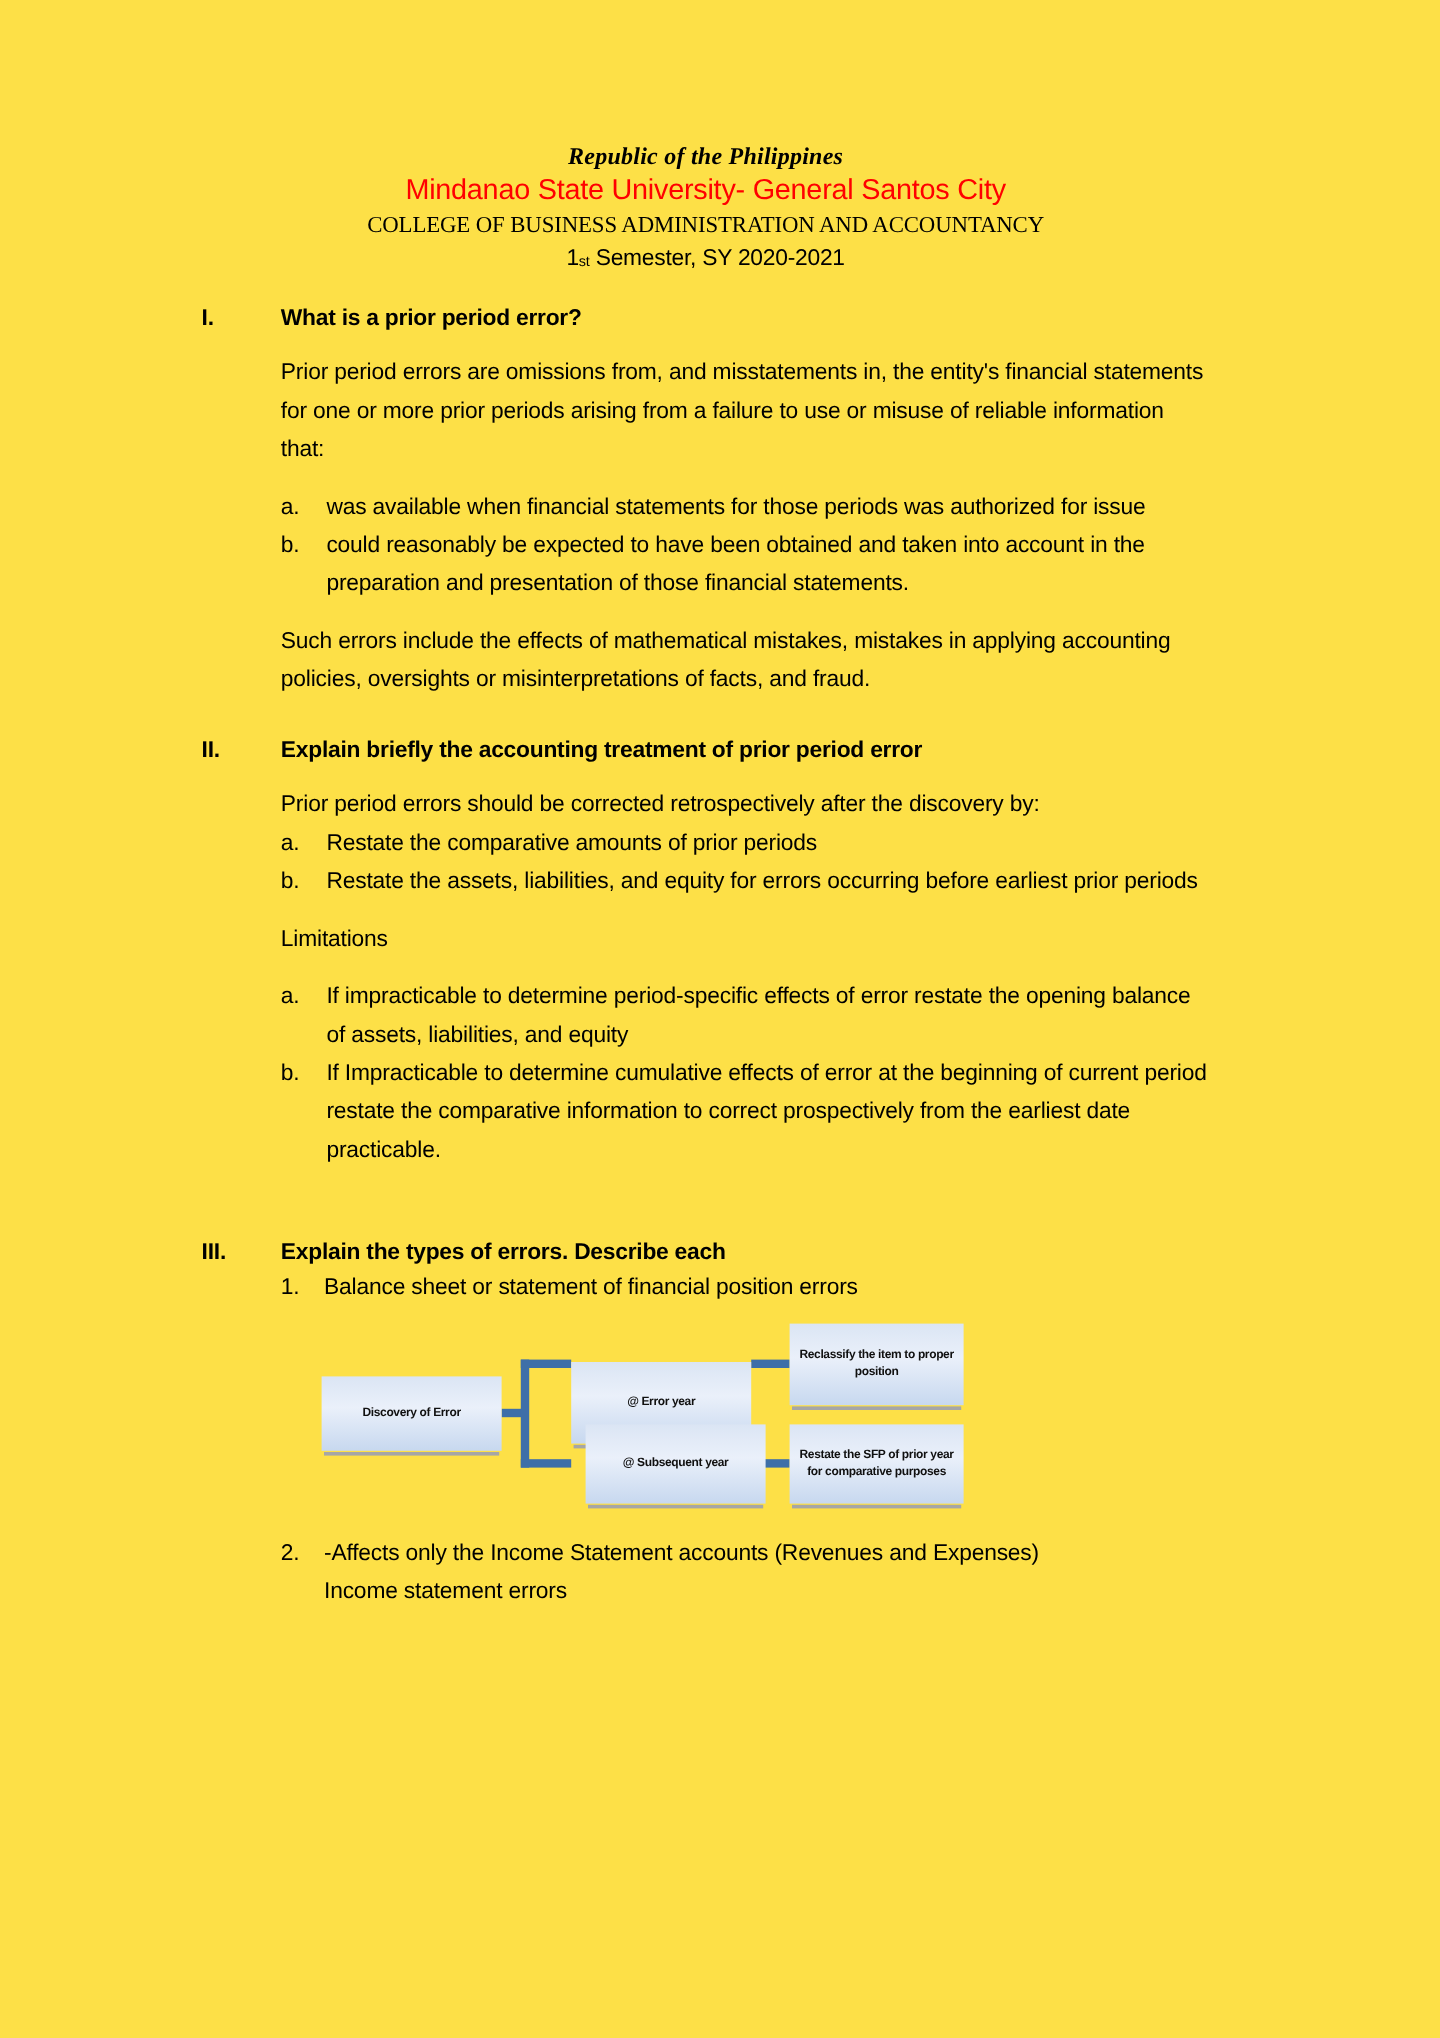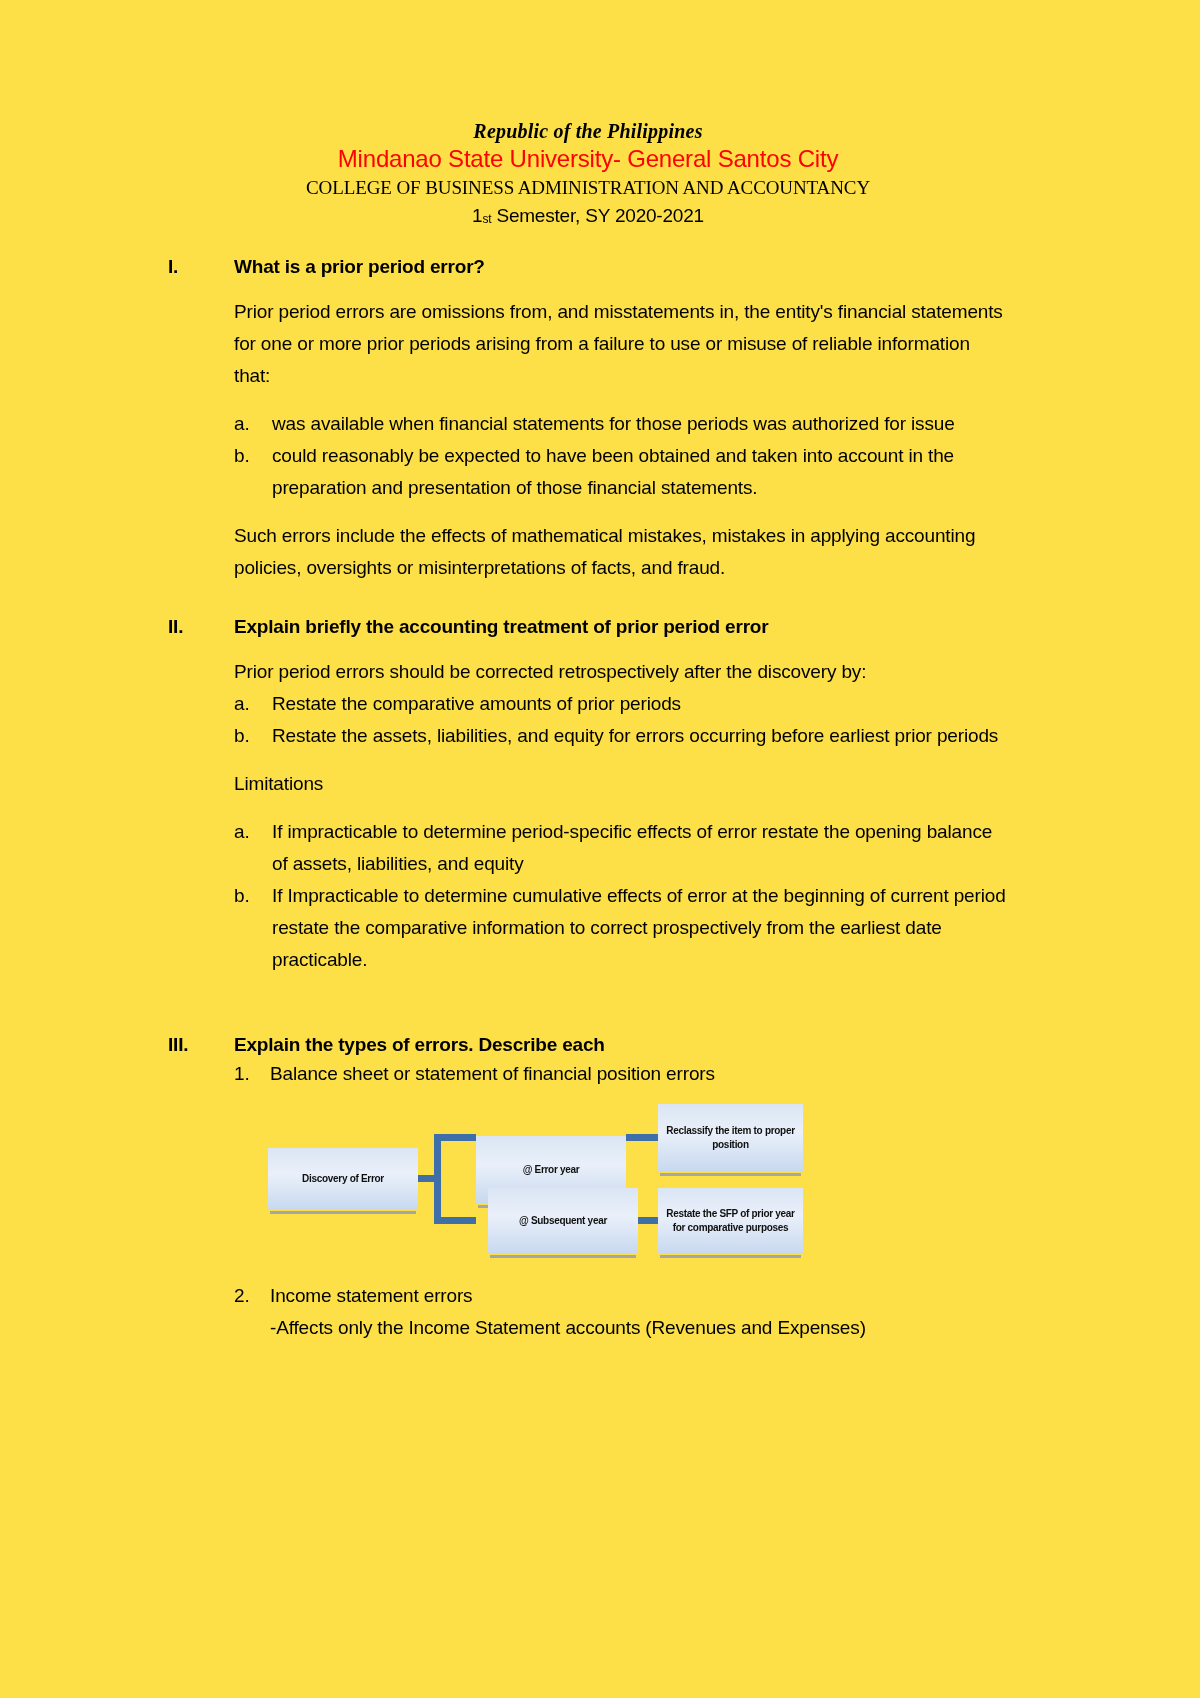--- a/index.html
+++ b/index.html
@@ -260,22 +260,22 @@
           <div class="node n-rec">Reclassify the item to proper position</div>
           <div class="node n-res">Restate the SFP of prior year for comparative purposes</div>
         </div>
 
         <div class="spacer-lg"></div>
 
         <ol class="num">
           <li>
             <span class="mark-num">2.</span>
             <span class="li-text">
+              <span class="sub-line">-Affects only the Income Statement accounts (Revenues and Expenses)</span>
               <span class="sub-line">Income statement errors</span>
-              <span class="sub-line">-Affects only the Income Statement accounts (Revenues and Expenses)</span>
             </span>
           </li>
         </ol>
       </div>
     </div>
 
   </div>
 </div>
 
 </body></html>

